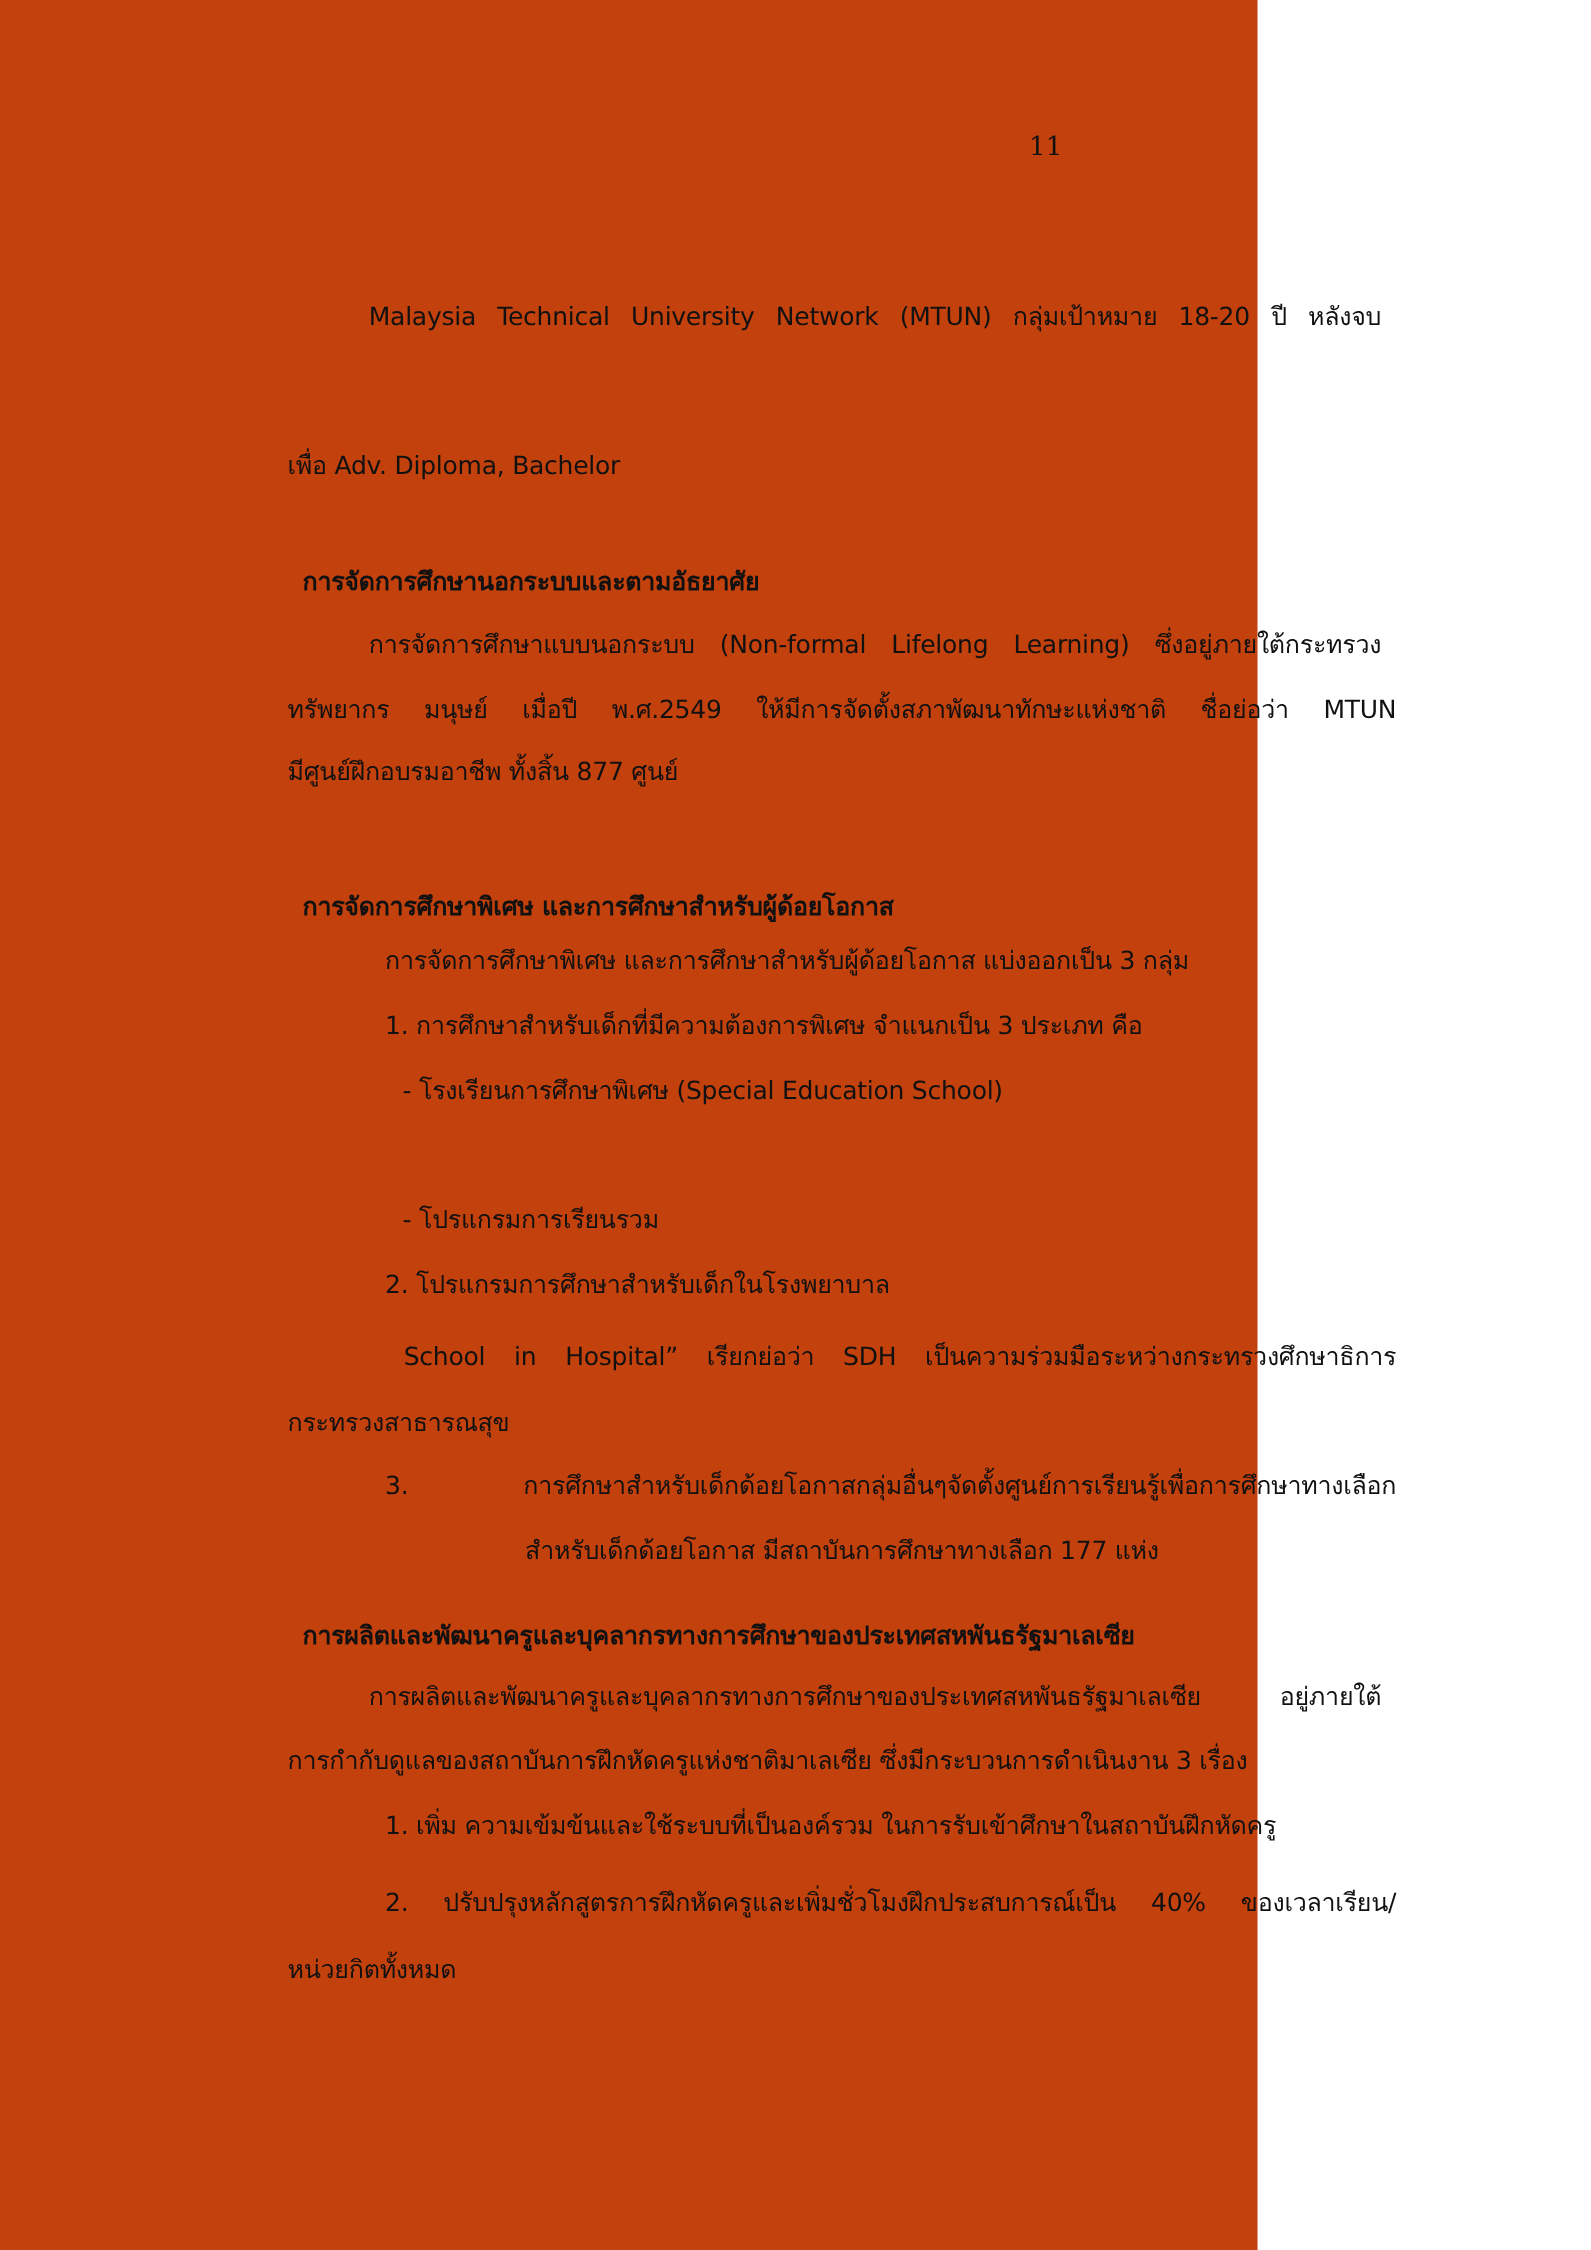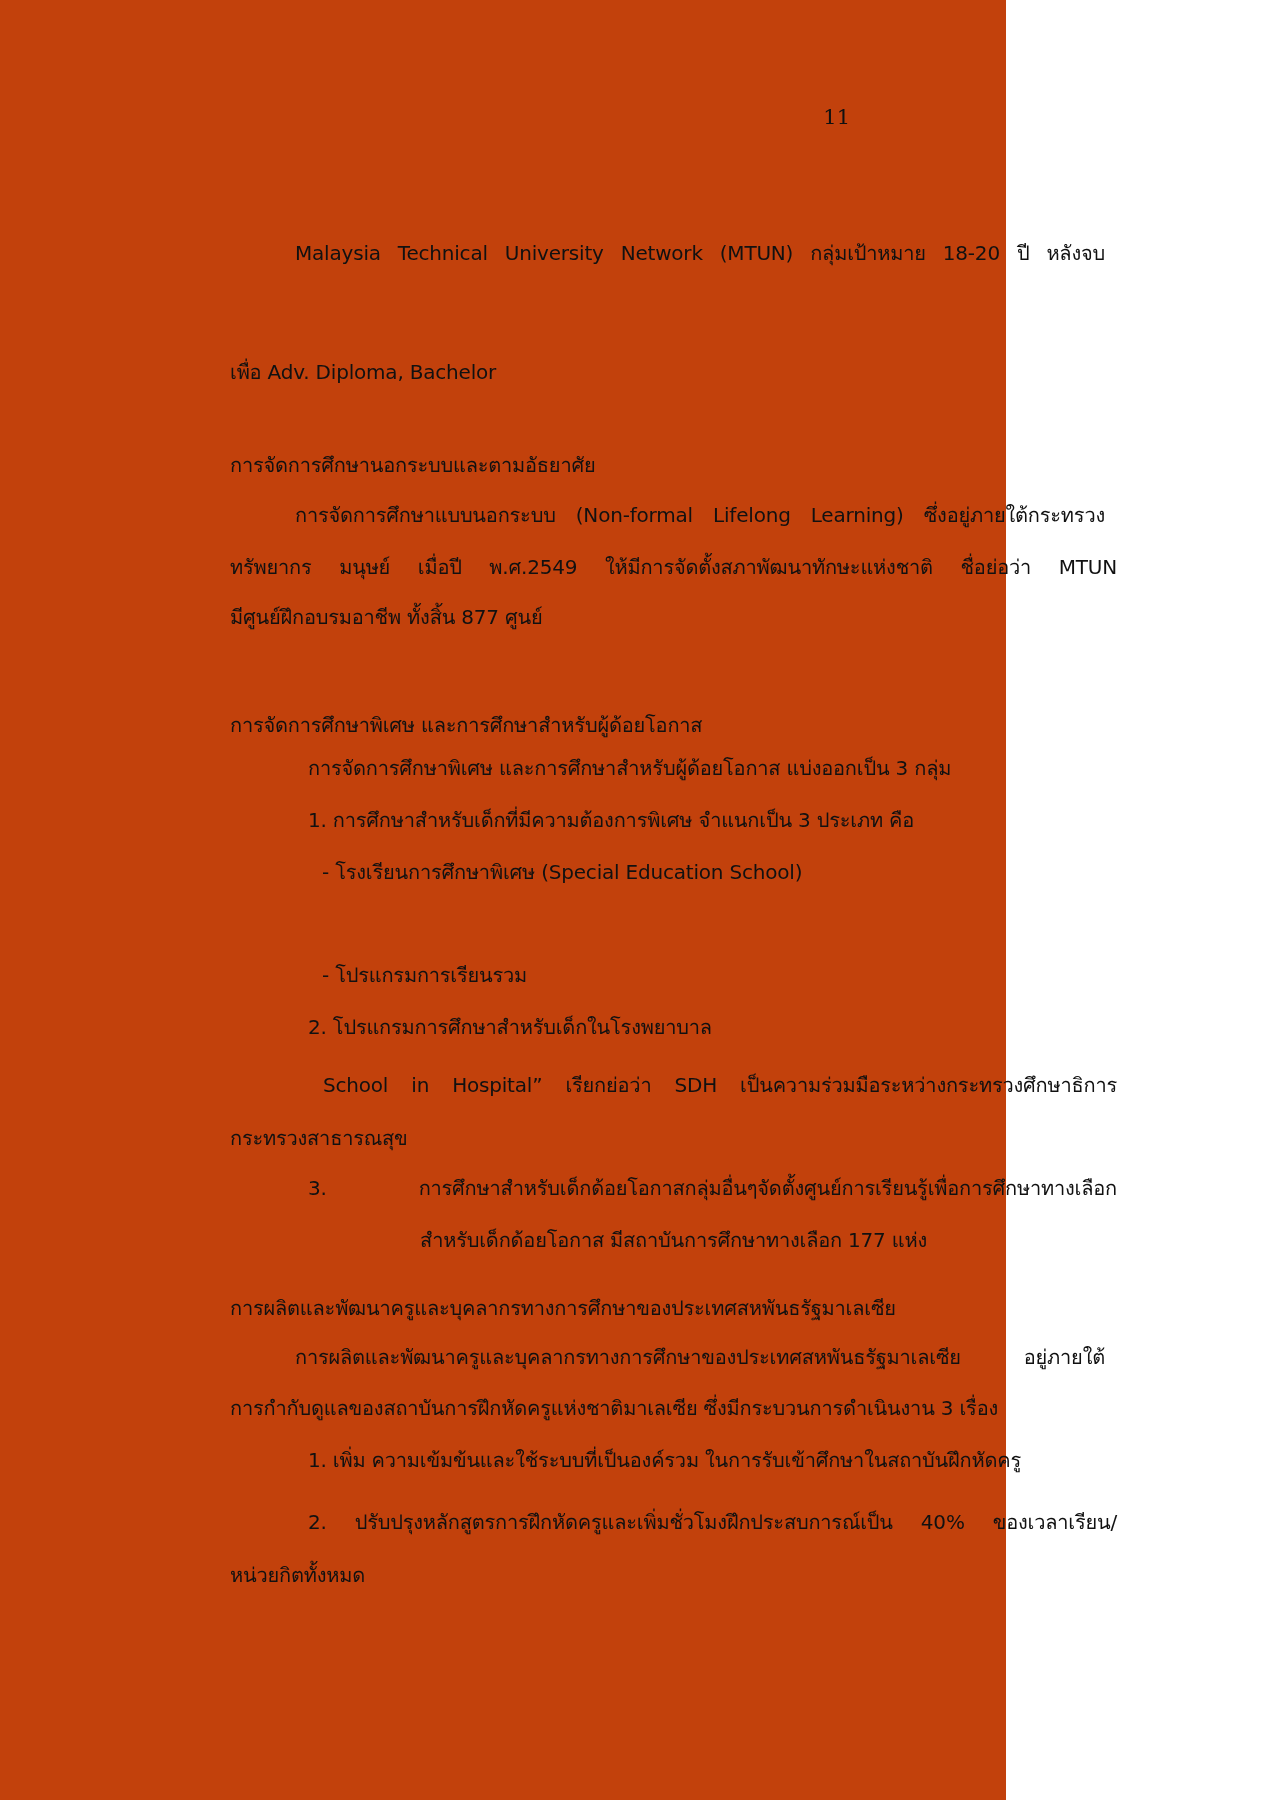--- a/index.html
+++ b/index.html
@@ -41,22 +41,23 @@
   }
   .line.justify {
     text-align: justify;
     text-align-last: justify;
   }
   .line.indent { left: 295px; width: 810px; }
   .line.indent-num { left: 308px; width: 809px; }
   .line.indent-dash { left: 322px; width: 795px; }
   .line.indent-sdh { left: 323px; width: 794px; }
   .heading {
-    font-weight: normal;
+    font-weight: bold;
     font-size: 20px;
+    margin-left: 12px;
   }
 </style>
 </head>
 <body>
 
 <div class="page">
 
   <div class="page-number">11</div>
 
   <div class="line indent justify" style="top:233px;">Malaysia Technical University Network (MTUN) กลุ่มเป้าหมาย  18-20 ปี  หลังจบ</div>

